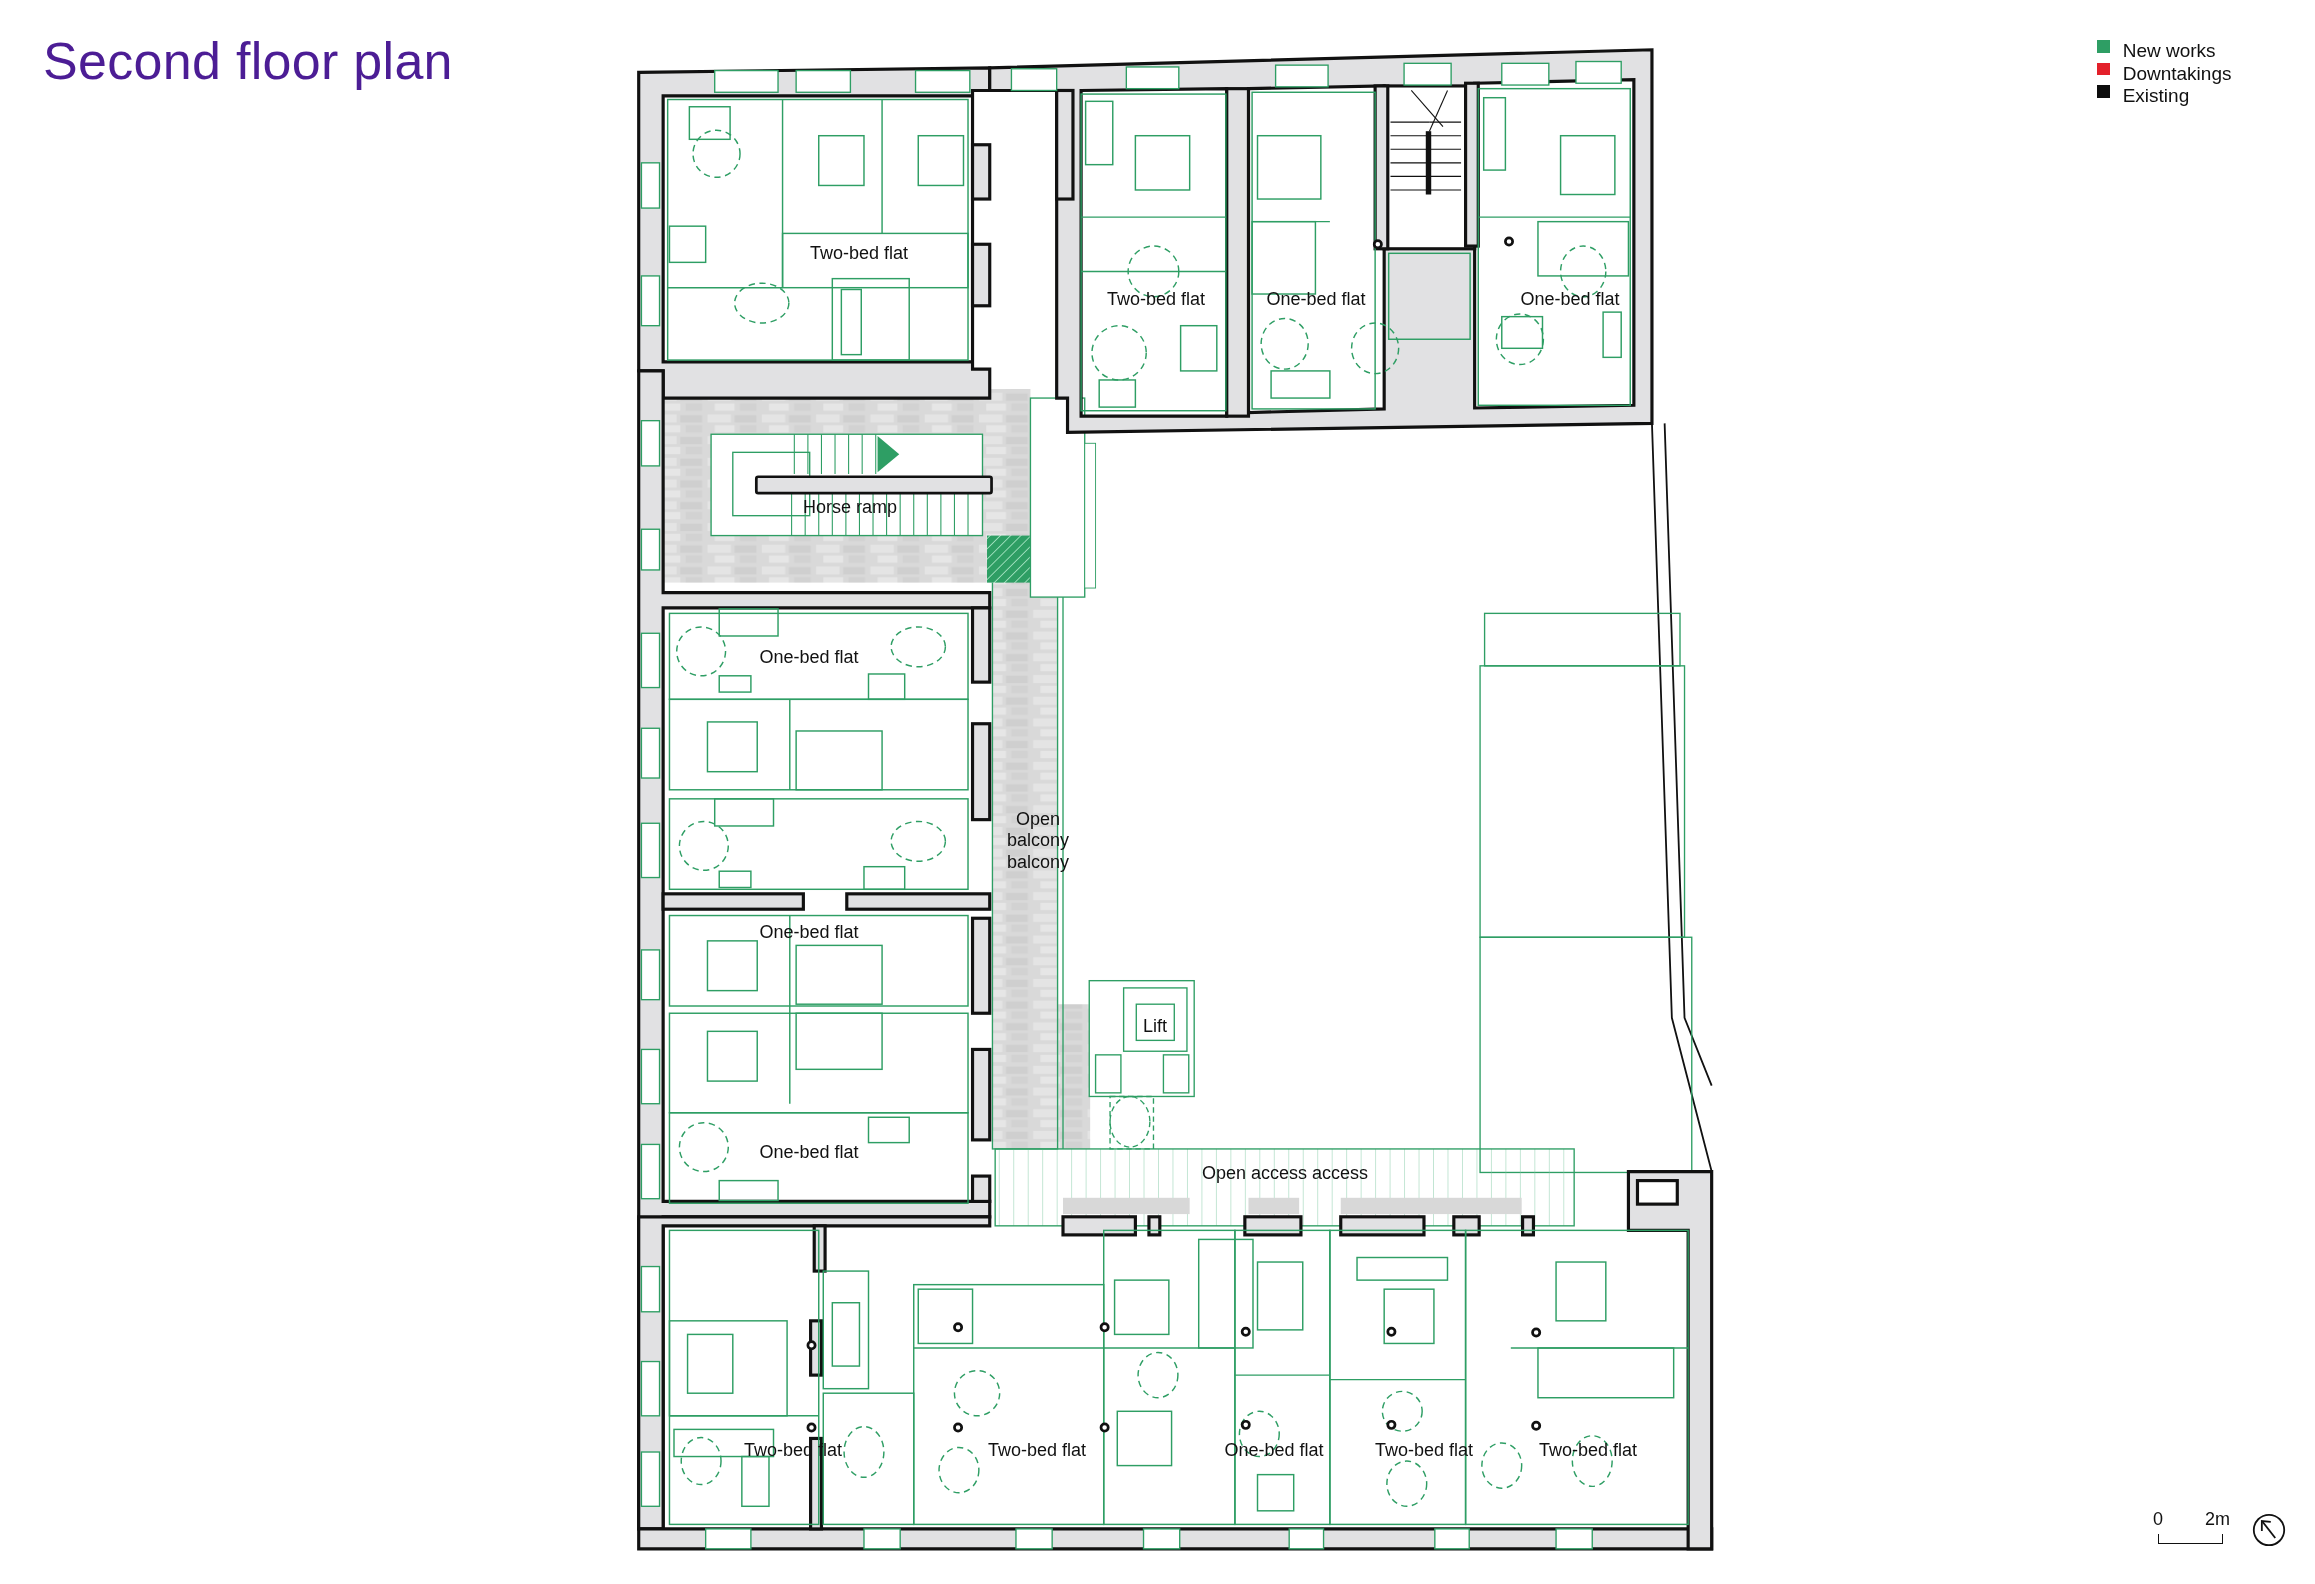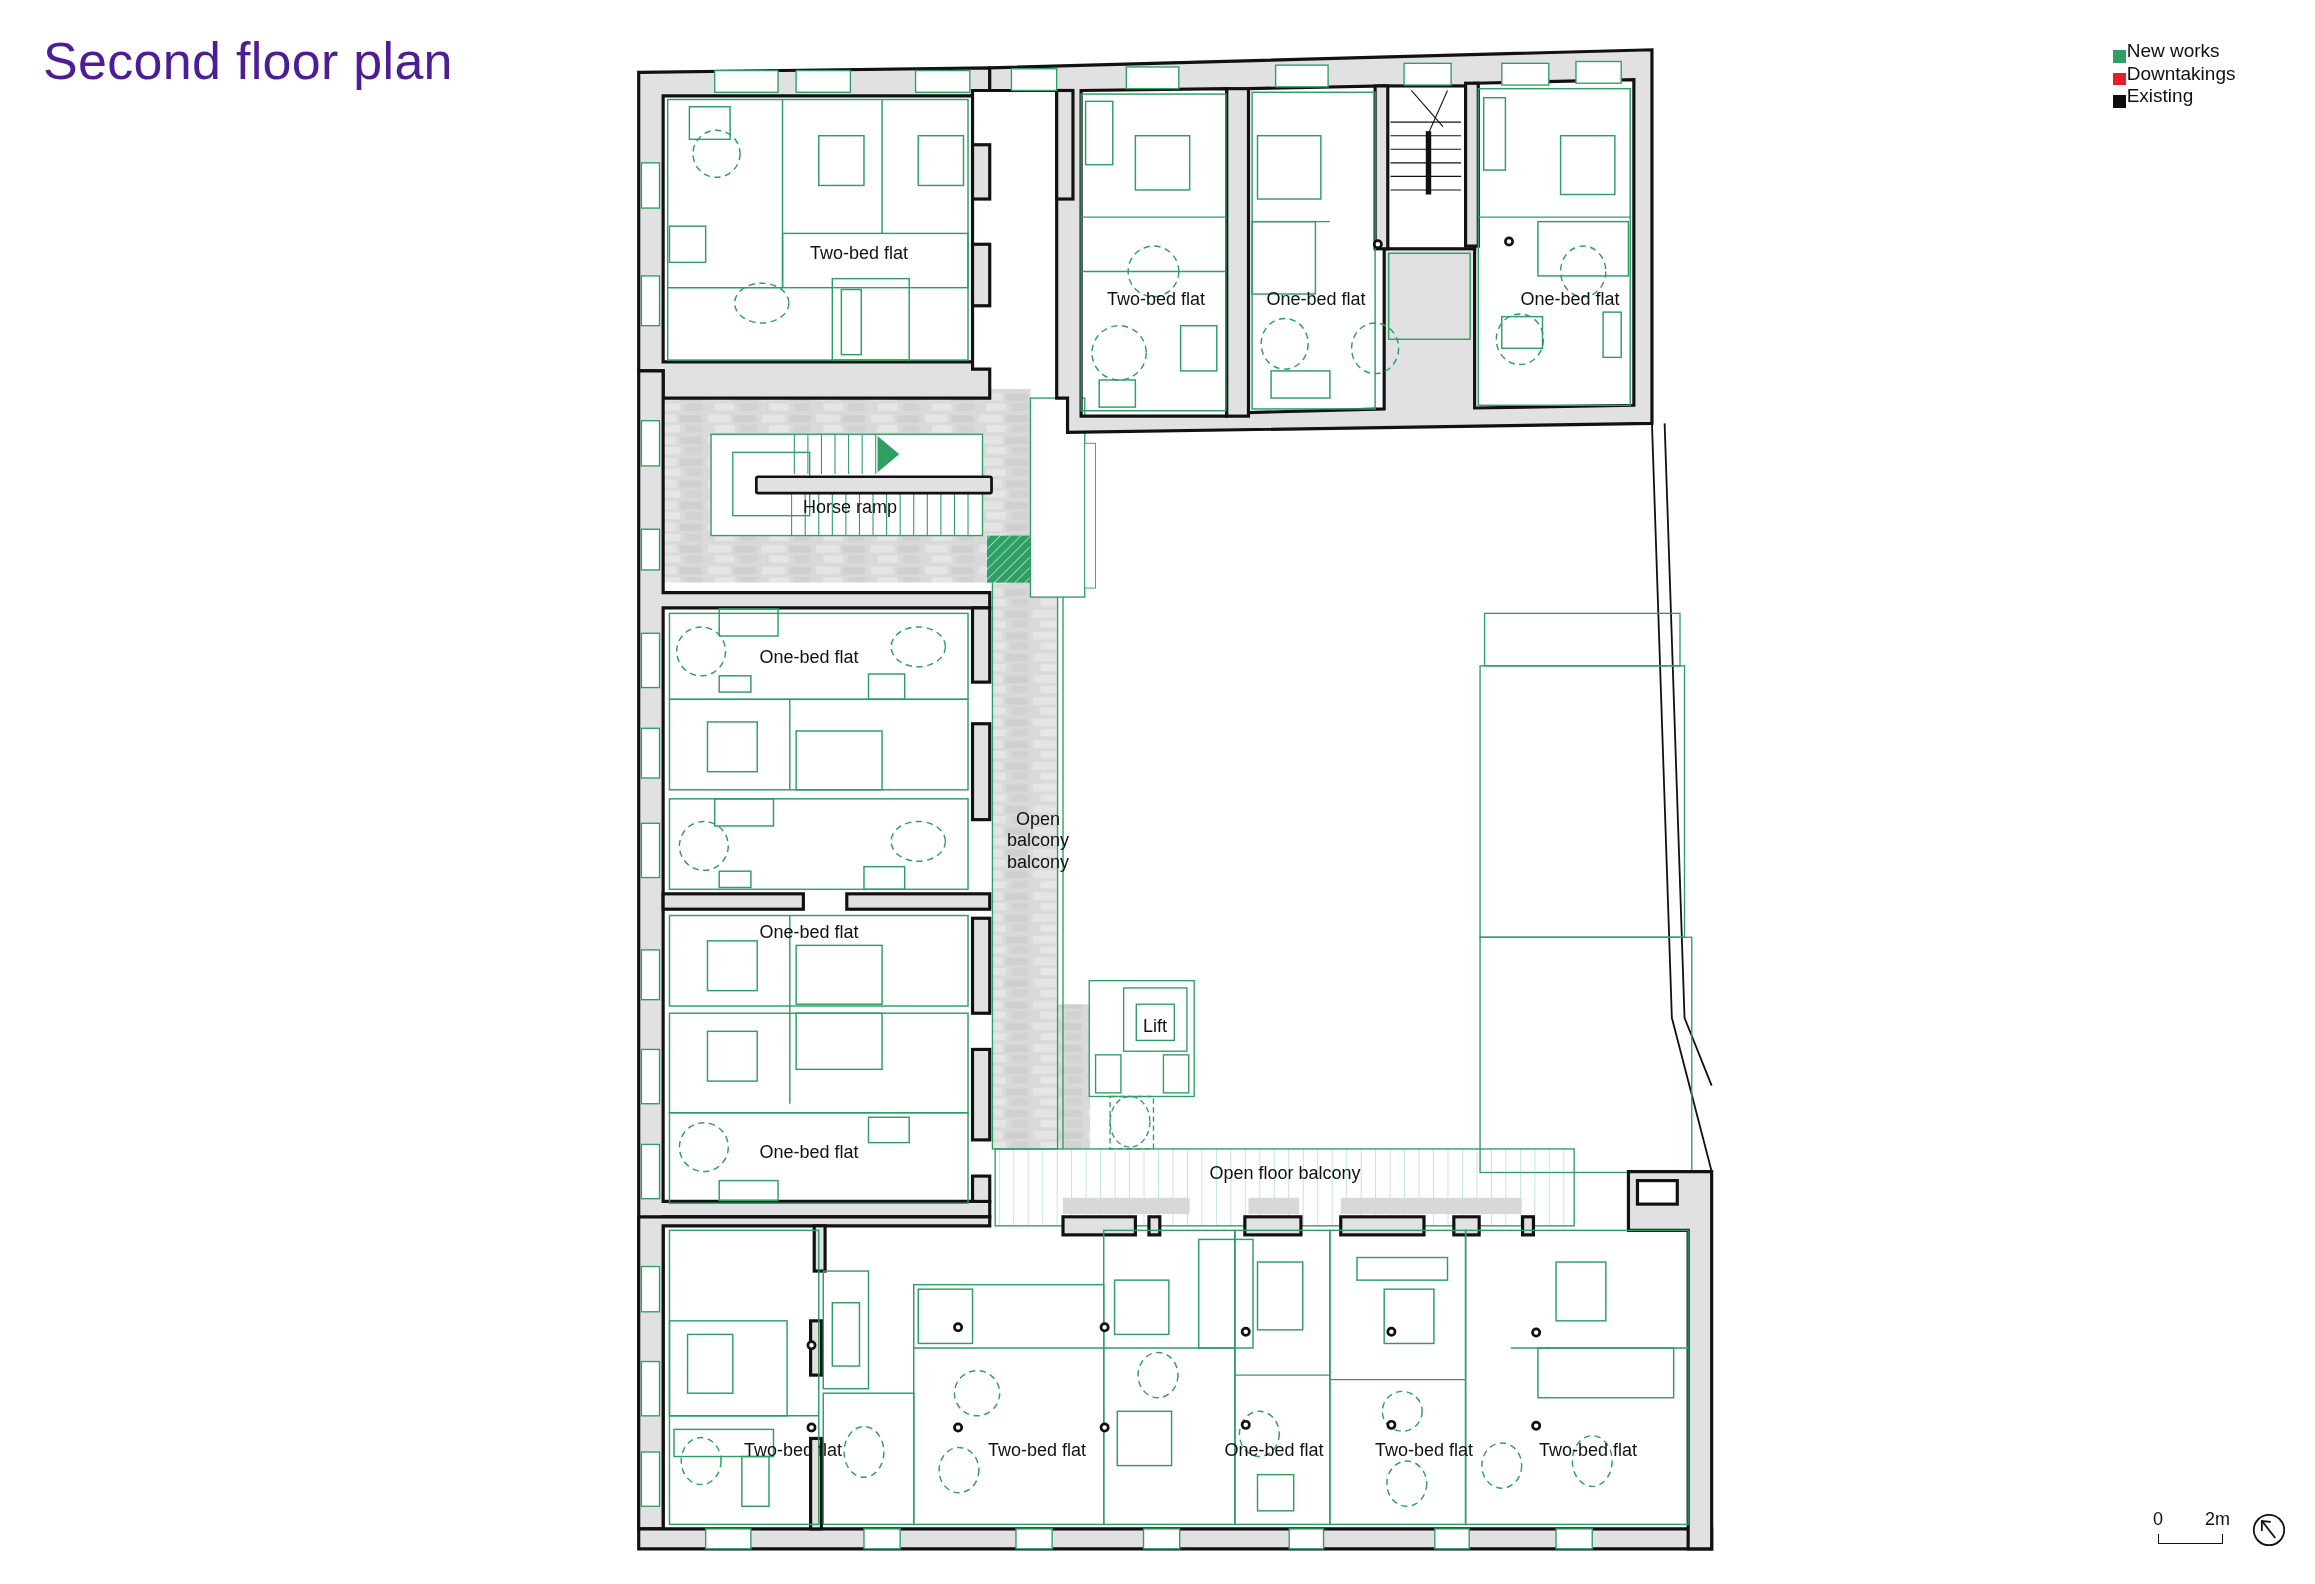--- a/index.html
+++ b/index.html
@@ -1,19 +1,19 @@
 <!DOCTYPE html>
 <html style="font-size:14.5px"><head>
 <meta charset="utf-8">
 <style>
   html,body{margin:0;padding:0;background:#ffffff;}
   body{width:2316px;height:1585px;position:relative;overflow:hidden;font-family:"Liberation Sans",sans-serif;}
   .title{position:absolute;left:43px;top:31px;font-size:52px;color:#4c1d95;letter-spacing:0.3px;}
   .legend{position:absolute;left:2097px;top:40px;font-size:19px;color:#111;line-height:22.6px;}
-  .legend-row{display:flex;align-items:flex-end;gap:1px;margin-left:16px;}
+  .legend-row{display:flex;align-items:flex-start;gap:13px;}
   .sw{width:12.7px;height:12.7px;display:inline-block;}
   .plan{position:absolute;left:0;top:0;width:2316px;height:1585px;}
   .lbl{position:absolute;font-size:18px;color:#111;white-space:nowrap;transform:translate(-50%,-50%);text-align:left;line-height:22px;background:transparent;}
   .scale{position:absolute;left:2153px;top:1509px;width:90px;height:36px;font-size:18px;color:#111;}
   .scale .z{position:absolute;left:0;top:0;}
   .scale .m{position:absolute;left:52px;top:0;text-align:right;}
   .scale .bar{position:absolute;left:5.4px;top:25px;width:63px;height:9px;border-left:1.8px solid #111;border-right:1.8px solid #111;border-bottom:1.8px solid #111;}
   .north{position:absolute;left:2252px;top:1513px;width:34px;height:34px;}
 </style>
 </head>
@@ -348,21 +348,21 @@
 <div class="lbl" style="left:1316px;top:299px">One-bed flat</div>
 <div class="lbl" style="left:1570px;top:299px">One-bed flat</div>
 <div class="lbl" style="left:850px;top:507px">Horse ramp</div>
 <div class="lbl" style="left:809px;top:657px">One-bed flat</div>
 <div class="lbl" style="left:809px;top:932px">One-bed flat</div>
 <div class="lbl" style="left:809px;top:1152px">One-bed flat</div>
 <div class="lbl" style="left:1038px;top:819px">Open</div>
 <div class="lbl" style="left:1038px;top:840px">balcony</div>
 <div class="lbl" style="left:1038px;top:862px">balcony</div>
 <div class="lbl" style="left:1155px;top:1026px">Lift</div>
-<div class="lbl" style="left:1285px;top:1173px">Open floor balcony</div>
+<div class="lbl" style="left:1285px;top:1173px">Open access access</div>
 <div class="lbl" style="left:793px;top:1450px">Two-bed flat</div>
 <div class="lbl" style="left:1037px;top:1450px">Two-bed flat</div>
 <div class="lbl" style="left:1274px;top:1450px">One-bed flat</div>
 <div class="lbl" style="left:1424px;top:1450px">Two-bed flat</div>
 <div class="lbl" style="left:1588px;top:1450px">Two-bed flat</div>
 
 <div class="scale">
   <span class="z">0</span>
   <span class="m">2m</span>
   <div class="bar"></div>

